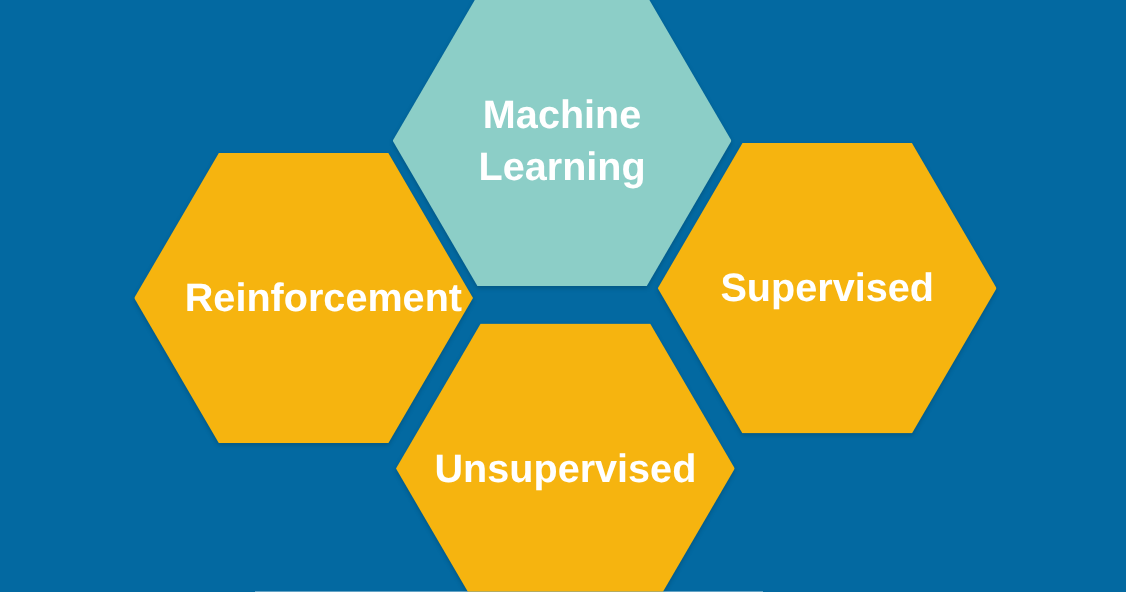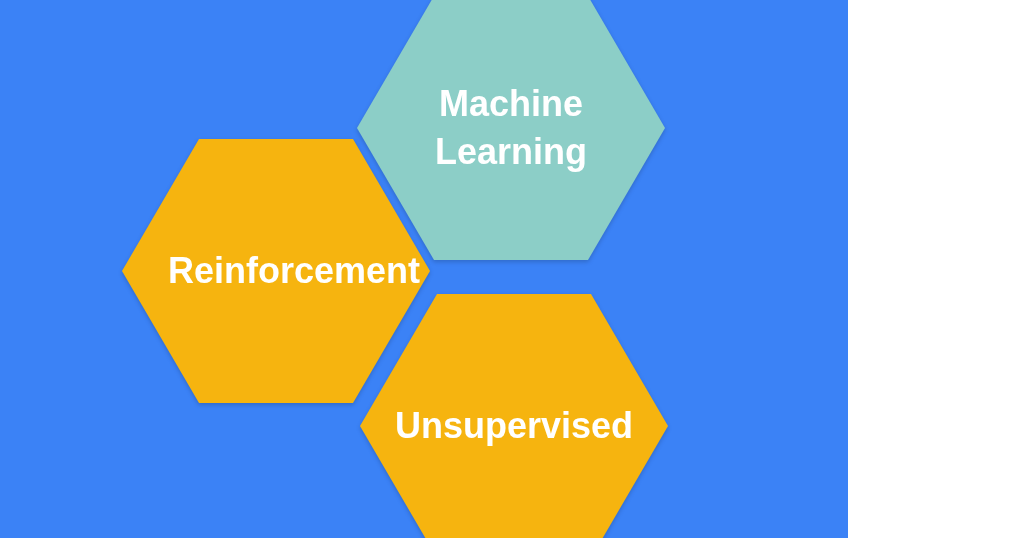--- a/index.html
+++ b/index.html
@@ -3,23 +3,23 @@
 <meta charset="utf-8">
 <style>
   html, body {
     margin: 0;
     padding: 0;
     background: #ffffff;
     font-family: "Liberation Sans", sans-serif;
   }
   .canvas {
     position: relative;
-    width: 848px;
+    width: 1024px;
     height: 538px;
-    background: #3b82f6;
+    background: #0369a1;
     overflow: hidden;
   }
   .hex-wrap {
     position: absolute;
     width: 308px;
     height: 264px;
     filter: drop-shadow(0 2px 2px rgba(0,0,0,0.18));
   }
   .hex {
     width: 100%;
@@ -57,20 +57,25 @@
       <div class="hex-label wrap2" style="color: rgb(255, 255, 255);">Machine Learning</div>
     </div>
   </div>
 
   <div class="hex-wrap pos-re">
     <div class="hex" style="background-color: rgb(246, 180, 15);">
       <div class="hex-label" style="color: rgb(255, 255, 255); margin-left: 36px;">Reinforcement</div>
     </div>
   </div>
 
+  <div class="hex-wrap pos-su">
+    <div class="hex" style="background-color: rgb(246, 180, 15);">
+      <div class="hex-label" style="color: rgb(255, 255, 255);">Supervised</div>
+    </div>
+  </div>
 
   <div class="hex-wrap pos-un">
     <div class="hex" style="background-color: rgb(246, 180, 15); margin-top: 20px;">
       <div class="hex-label" style="color: rgb(255, 255, 255);">Unsupervised</div>
     </div>
   </div>
 
 </div>
 
 </body></html>

